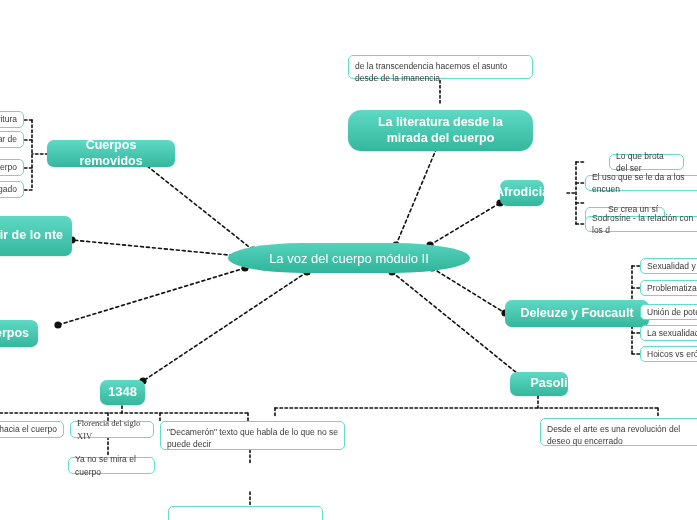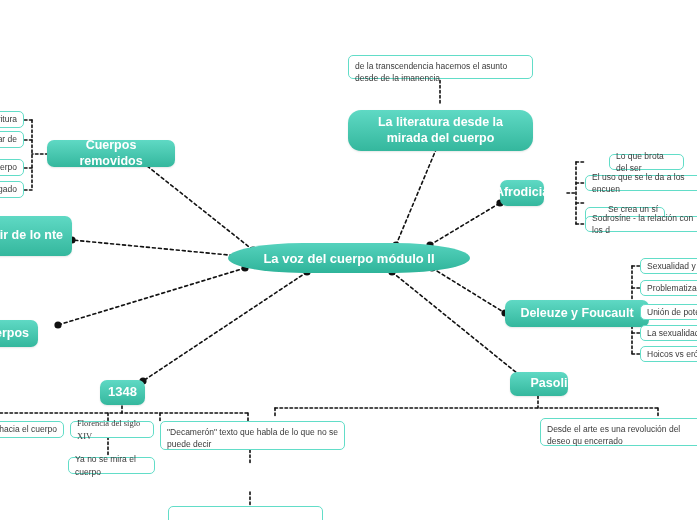--- a/index.html
+++ b/index.html
@@ -38,21 +38,21 @@
     justify-content: center;
     text-align: center;
     line-height: 1.25;
     padding: 5px 9px;
     box-shadow: 0 1px 2px rgba(0,0,0,0.10);
   }
   .center {
     background: linear-gradient(180deg, #55d2bd 0%, #2fb49a 100%);
     border-radius: 120px / 24px;
     color: #ffffff;
-    font-weight: bold;
+    font-weight: normal;
     display: flex;
     align-items: center;
     justify-content: center;
     text-align: center;
     font-size: 13px;
   }
   
   .leaf {
     background: #ffffff;
     border: 1.5px solid #62ddc8;

